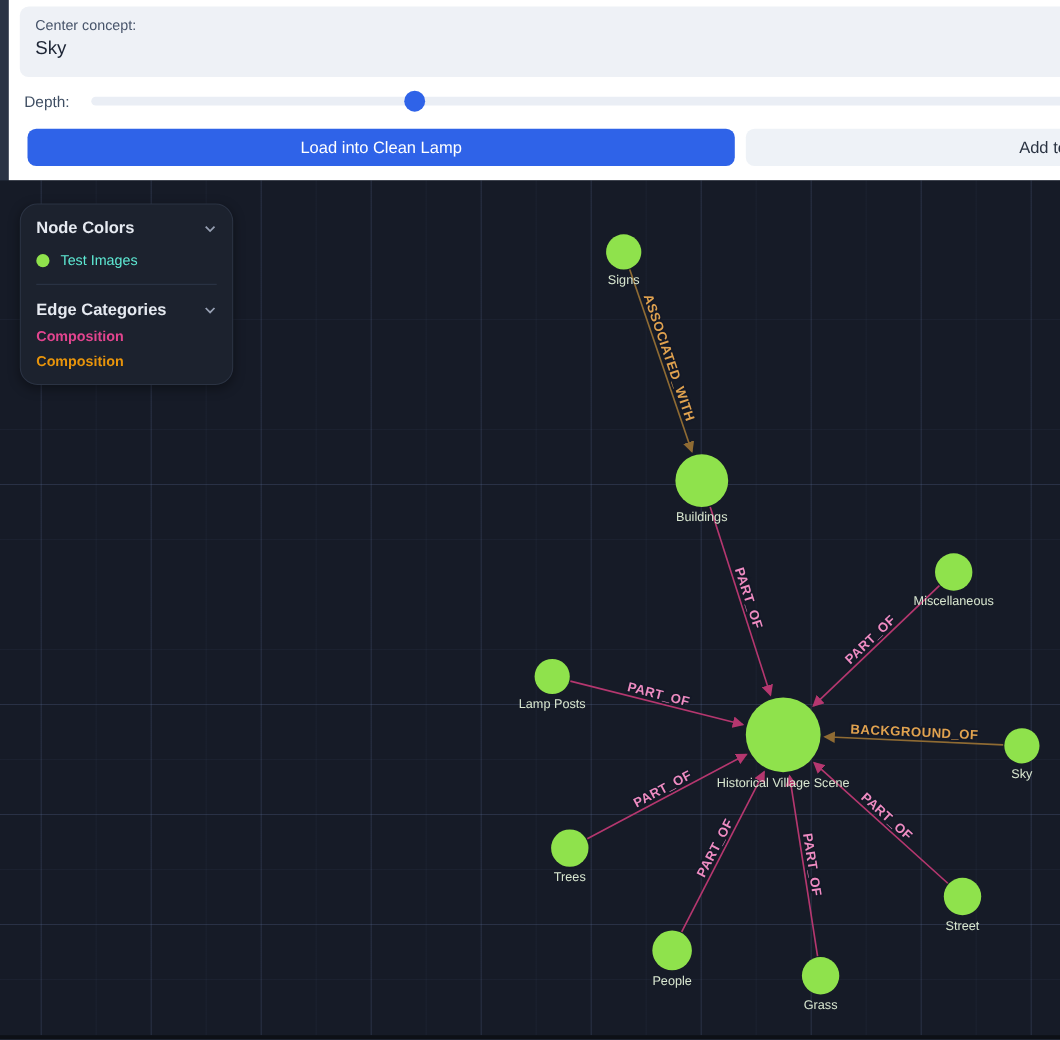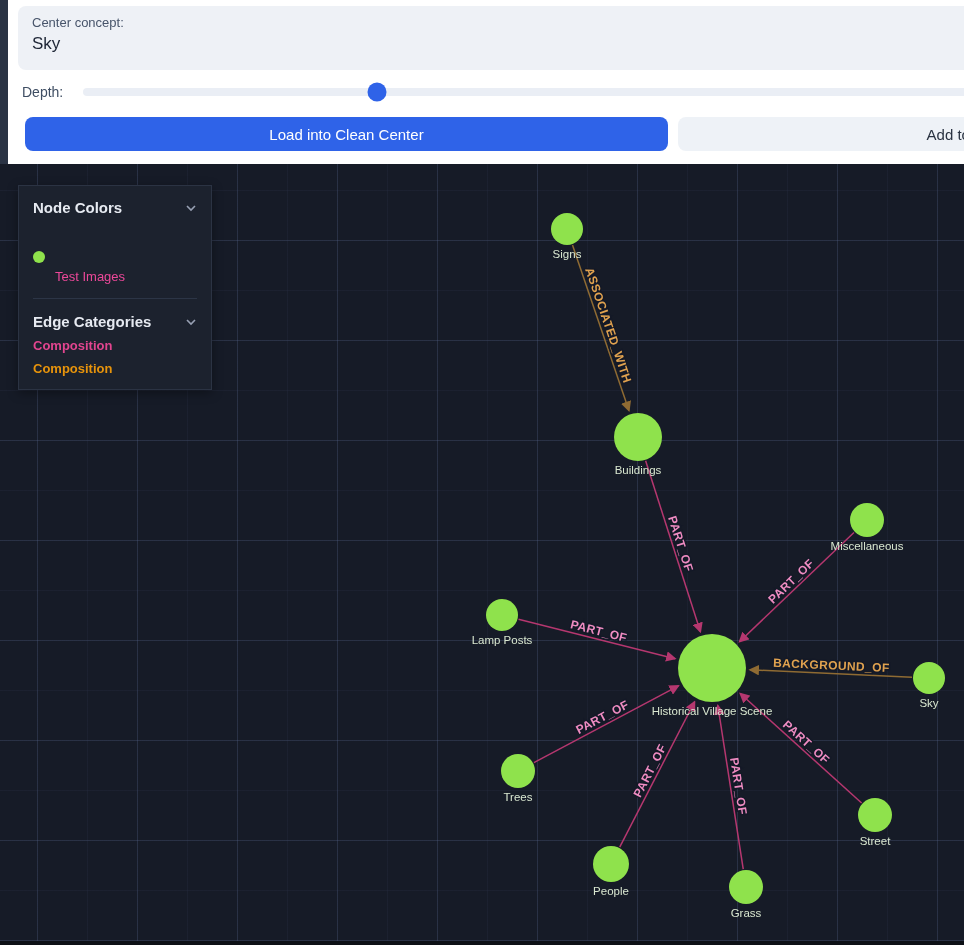--- a/index.html
+++ b/index.html
@@ -39,48 +39,48 @@
   .bottom-strip { position:absolute; left:0; top:941px; width:964px; height:4px;
     background:#0d1016; }
   svg.graph { position:absolute; inset:0; }
 
   .node-label { font-size:11.5px; fill:#d9e7d0; text-anchor:middle; }
   .edge-label { font-size:12px; font-weight:600; text-anchor:middle;
     letter-spacing:0.4px; paint-order:stroke; stroke:#141927; stroke-width:3px; }
 
   
   .legend { position:absolute; left:18px; top:21px; width:194px;
-    background:#1c222e; border:1px solid #2b3343; border-radius:0;
+    background:#1c222e; border:1px solid #2b3343; border-radius:16px;
     padding:13px 14px; box-shadow:0 3px 10px rgba(0,0,0,0.35); }
   .legend-header { display:flex; align-items:center; justify-content:space-between;
     cursor:pointer; }
   .legend-title { font-size:15px; font-weight:600; color:#e6eaf1; }
   .chev { width:12px; height:12px; color:#97a0b3; }
   .legend-item { display:flex; align-items:center; gap:10px; margin-top:13px; }
   .dot { width:12px; height:12px; border-radius:50%; }
-  .legend-item-label { font-size:13px; color:#ec4899;margin-top:40px; }
+  .legend-item-label { font-size:13px; color:#5eead4; }
   .legend-divider { height:1px; background:#2c3546; margin:14px 0; }
   .edge-cat { font-size:13px; font-weight:700; margin-top:8px; cursor:pointer; }
 </style>
 </head>
 <body>
 
 <div class="header">
   <div class="concept-box">
     <div class="concept-label">Center concept:</div>
     <div class="concept-value">Sky</div>
   </div>
   <div class="depth-row">
     <span class="depth-label">Depth:</span>
     <div class="slider-track">
       <div class="slider-thumb" id="slider-thumb" style="background: rgb(47, 99, 232);"></div>
     </div>
   </div>
   <div class="btn-row">
-    <button class="btn btn-primary" id="load-btn" style="background: rgb(47, 99, 232);">Load into Clean Center</button>
+    <button class="btn btn-primary" id="load-btn" style="background: rgb(47, 99, 232);">Load into Clean Lamp</button>
     <button class="btn btn-secondary">Add to Existing Graph</button>
   </div>
 </div>
 
 <div class="canvas">
   <svg class="graph" id="graph-svg" width="964" height="777" viewBox="0 0 964 777">
       <defs>
         <marker id="arrow-composition" markerWidth="7" markerHeight="7" refX="6" refY="3.5" orient="auto">
           <path d="M0,0 L7,3.5 L0,7 Z" fill="#b5376f"></path>
         </marker>

